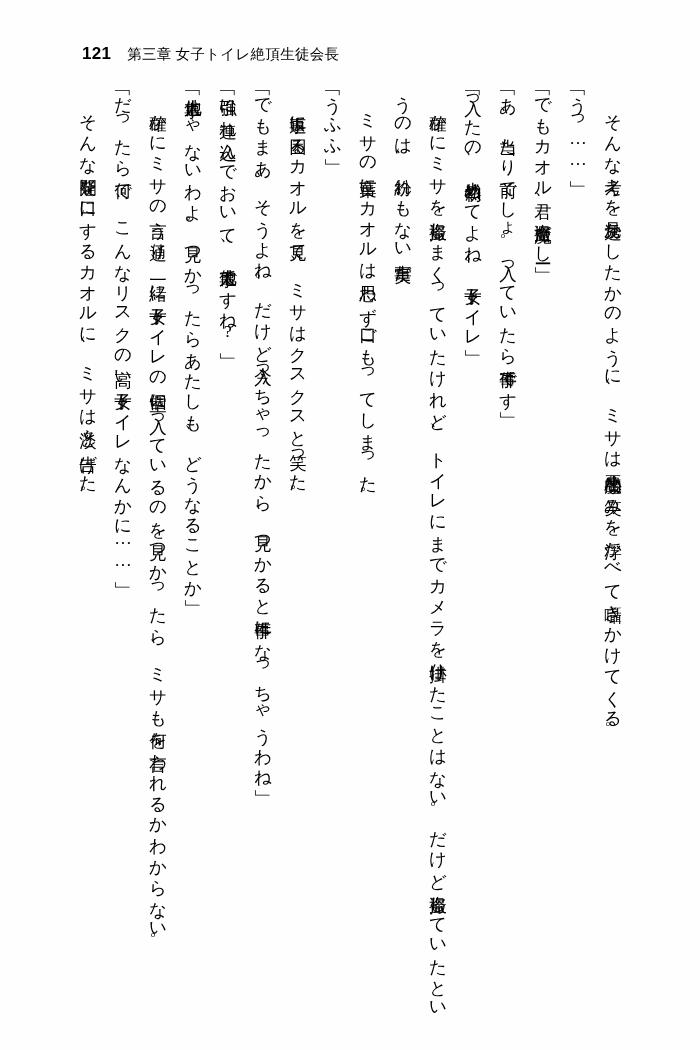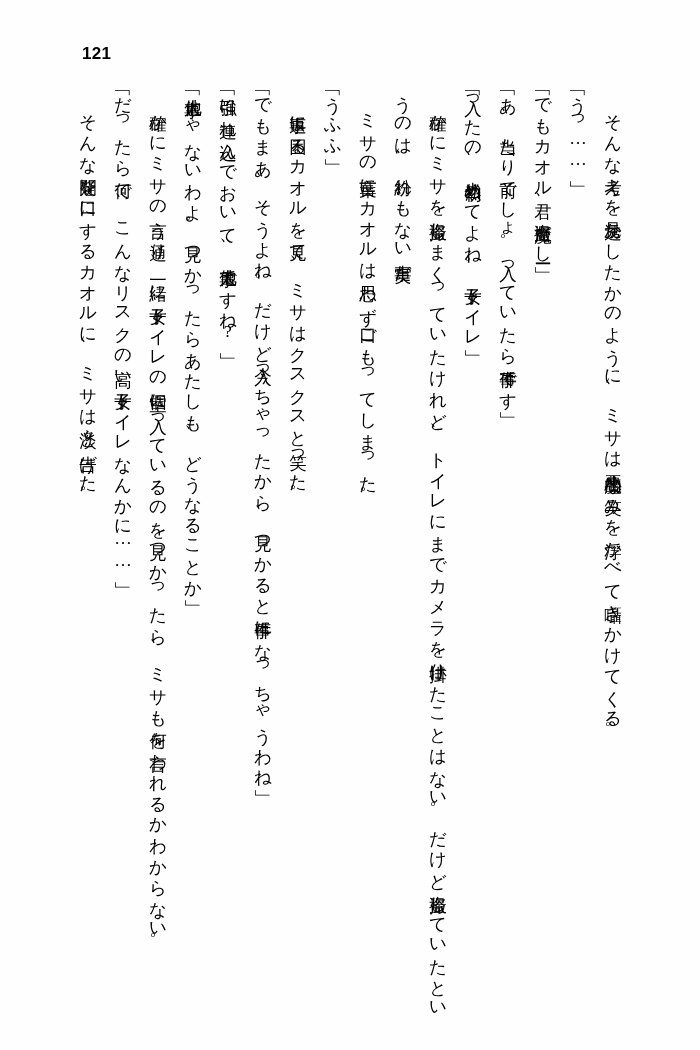--- a/index.html
+++ b/index.html
@@ -70,20 +70,21 @@
     margin-left: 0;
   }
 </style>
 </head>
 <body>
 
 <div class="page">
 
   <div class="header">
     <span class="folio">121</span>
+    <span class="chapter">第三章 女子トイレ絶頂生徒会長</span>
   </div>
 
   <div class="textblock" id="bodytext">
       <p class="indent">そんな考えを見透かしたかのように、ミサは小悪魔的な笑みを浮かべて囁きかけてくる。</p>
       <p>「うっ……」</p>
       <p>「でもカオル君、盗撮魔だしー」</p>
       <p>「あ、当たり前でしょ。入っていたら事件です」</p>
       <p>「入ったの、当然初めてよね。女子トイレ」</p>
       <p class="indent">確かにミサを盗撮しまくっていたけれど、トイレにまでカメラを仕掛けたことはない。だけど盗撮していたというのは、紛れもない事実だ。</p>
       <p class="indent">ミサの言葉にカオルは思わず口ごもってしまった。</p>

